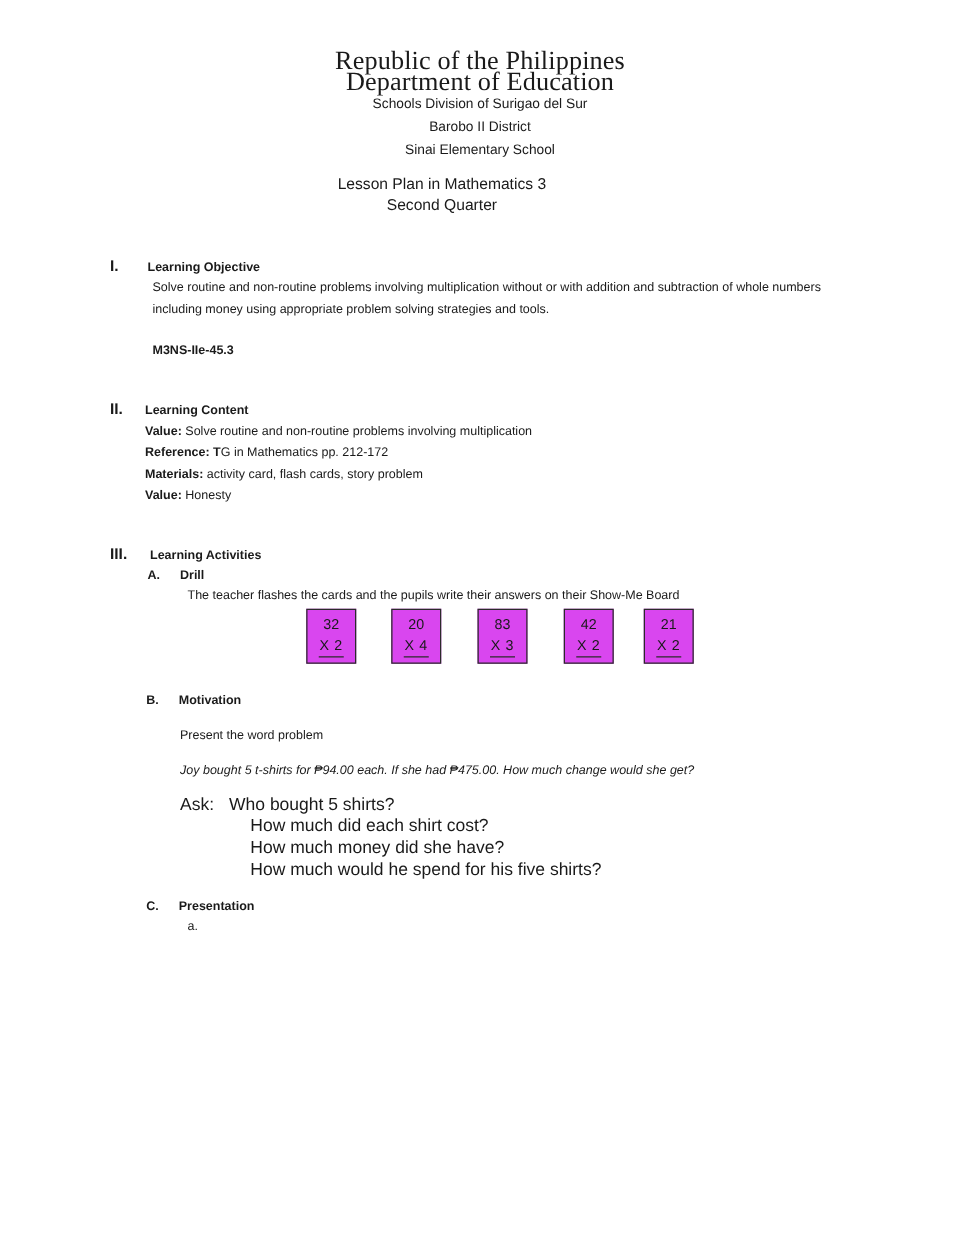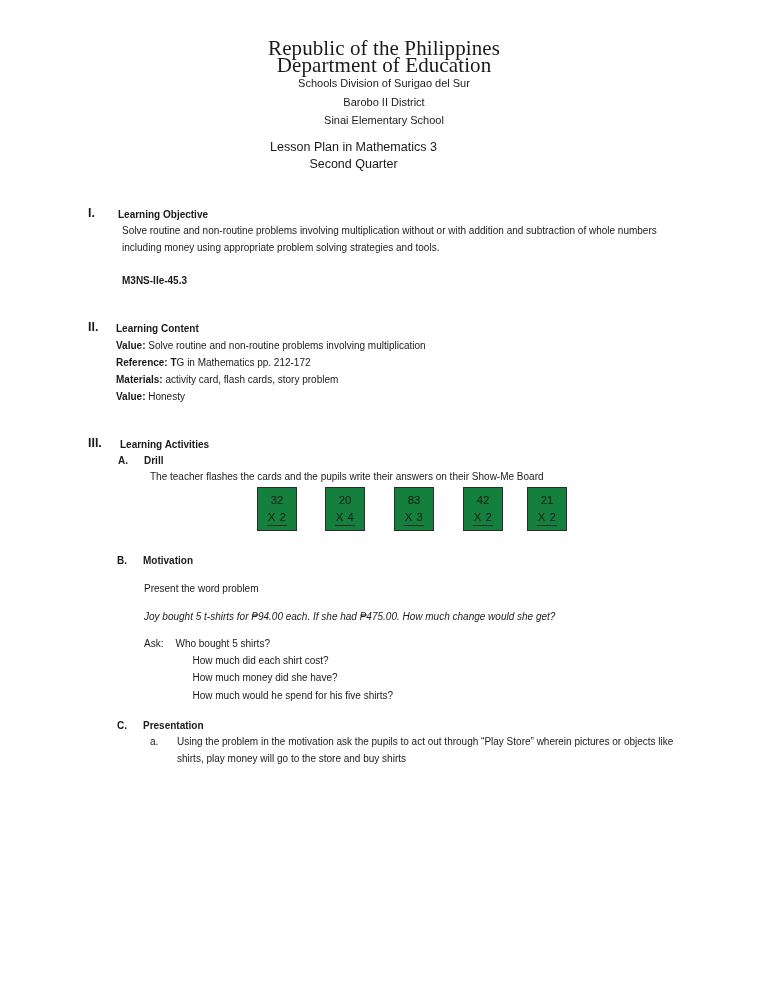--- a/index.html
+++ b/index.html
@@ -81,41 +81,40 @@
     left: 245px;
     top: 487px;
     height: 46px;
   }
   .card {
     position: absolute;
     top: 0;
     width: 40px;
     height: 44px;
     border: 1px solid #2b2b2b;
-    background: #15803d;
+    background: #d946ef;
     box-sizing: border-box;
     text-align: center;
     font-size: 11.4px;
     line-height: 14px;
     padding-top: 5px;
-    margin-left: 12px;
   }
   .card .top { display: block; }
   .card .bot {
     display: inline-block;
     border-bottom: 1px solid #2b2b2b;
     padding: 0 1px 1px 1px;
     margin-top: 3px;
     letter-spacing: .5px;
   }
 
   .ital { font-style: italic; }
 
   .ask-table { border-collapse: collapse; }
-  .ask-table td { vertical-align: top; padding: 0; font-size: 10px; line-height: 17.2px; }
+  .ask-table td { vertical-align: top; padding: 0; font-size: 14px; line-height: 17.2px; }
   .ask-table td.k { padding-right: 12px; }
 </style>
 </head>
 <body>
 
 <div class="page">
 
   <div class="header">
     <div class="hdr-serif">Republic of the Philippines</div>
     <div class="hdr-serif">Department of Education</div>
@@ -203,15 +202,14 @@
           <div style="padding-left:17px;">How much would he spend for his five shirts?</div>
         </td>
       </tr>
     </tbody>
       </table>
   </div>
 
   <div class="sec h-bold" style="left:117px; top:717px;">C.</div>
   <div class="sec h-bold" style="left:143px; top:717px;">Presentation</div>
   <div class="sec body-txt" style="left:150px; top:733px;">a.</div>
-  <div class="sec body-txt" style="left:177px; top:733px; width:504px;">Using the problem in the motivation ask the pupils to act out through “Play Store” wherein pictures or objects like shirts, play money will go to the store and buy shirts</div>
 
 </div>
 
 </body></html>

